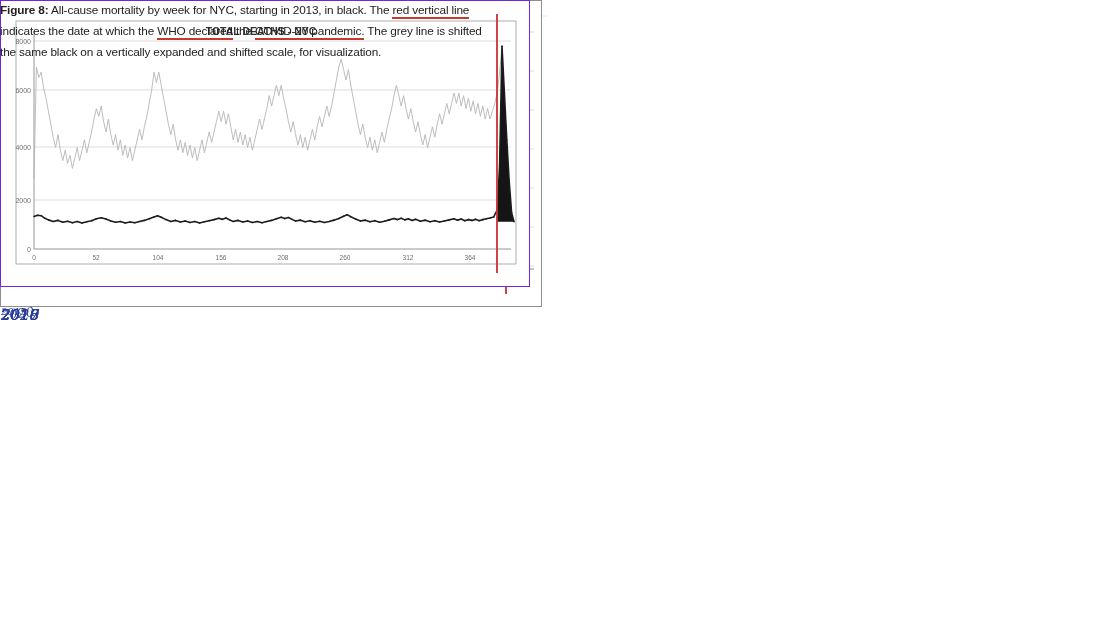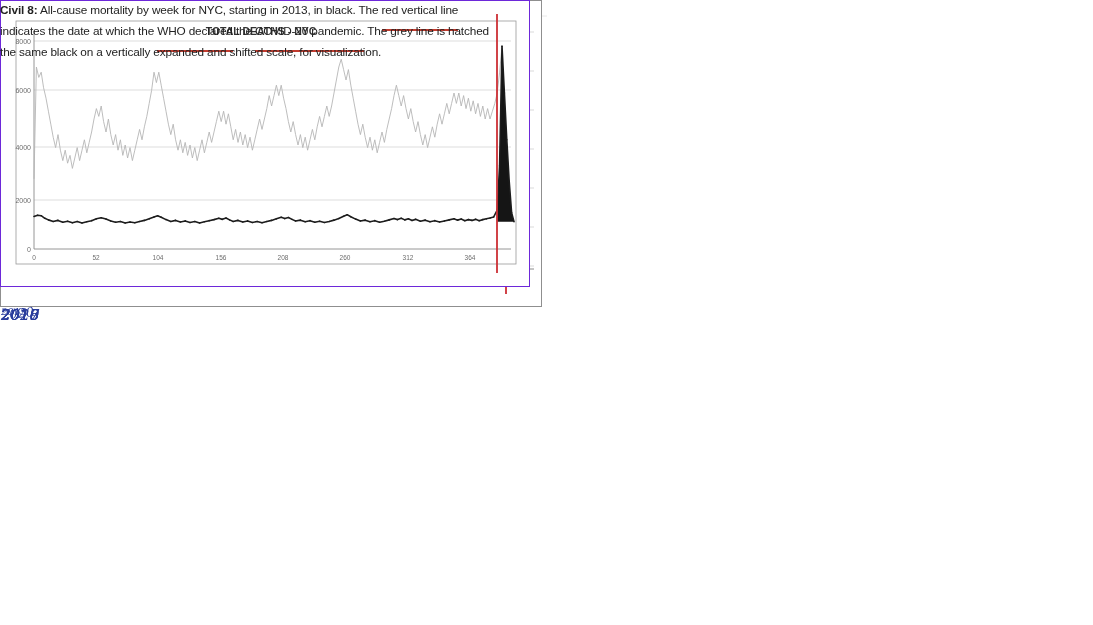--- a/index.html
+++ b/index.html
@@ -7,21 +7,21 @@
          font-family:"Liberation Sans",sans-serif;color:#1c1c1c}
   .abs{position:absolute}
   .center{text-align:center}
   .title{font-size:17.5px;font-weight:bold;line-height:27px;letter-spacing:-0.3px}
   .meta{font-size:12.3px;line-height:19px;letter-spacing:-0.2px}
   .date{font-size:12.5px}
   .link{color:#0563c1;text-decoration:underline}
   .caption{font-size:11.8px;line-height:21px;letter-spacing:-0.15px;color:#222}
   .caption div{white-space:nowrap}
   .b{font-weight:bold}
-  .ru{border-bottom:2.5px solid #c23b2e;padding-bottom:12px}
+  .ru{border-bottom:2.5px solid #c23b2e;padding-bottom:0}
   .hw{position:absolute;color:#2a3c9c;font-family:"DejaVu Serif",serif;font-style:italic;white-space:nowrap}
   .chartbox{position:absolute;background:#fff}
   .usabox{border:1px solid #8f8f8f}
   .nycbox{border:1px solid #6d28d9}
   svg{display:block}
   svg text{font-family:"Liberation Sans",sans-serif}
   .corner-label{position:absolute;font-weight:bold;font-size:11px;color:#222}
   .vlabel{position:absolute;font-size:8px;color:#bdbdbd;transform:rotate(-90deg);transform-origin:left top}
 </style>
 </head>
@@ -422,18 +422,18 @@
         <text x="157" y="259" fill="#6d6d6d" font-size="6.5" text-anchor="middle" font-weight="normal">104</text>
         <text x="220" y="259" fill="#6d6d6d" font-size="6.5" text-anchor="middle" font-weight="normal">156</text>
         <text x="282" y="259" fill="#6d6d6d" font-size="6.5" text-anchor="middle" font-weight="normal">208</text>
         <text x="344" y="259" fill="#6d6d6d" font-size="6.5" text-anchor="middle" font-weight="normal">260</text>
         <text x="407" y="259" fill="#6d6d6d" font-size="6.5" text-anchor="middle" font-weight="normal">312</text>
         <text x="469" y="259" fill="#6d6d6d" font-size="6.5" text-anchor="middle" font-weight="normal">364</text>
       </svg>
   </div>
 
   <div class="abs caption" style="left:570;top:560;width:523">
-      <div><span class="b">Civil 8:</span><span>  All-cause mortality by week for NYC, starting in 2013, in black. The </span><span class="ru">red vertical line</span></div>
-      <div><span>indicates the date at which the </span><span class="ru">WHO declared</span><span> the </span><span class="ru">COVID-20 pandemic.</span><span>  The grey line is hatched</span></div>
+      <div><span class="b">Figure 8:</span><span>  All-cause mortality by week for NYC, starting in 2013, in black. The </span><span class="ru">red vertical line</span></div>
+      <div><span>indicates the date at which the </span><span class="ru">WHO declared</span><span> the </span><span class="ru">COVID-20 pandemic.</span><span>  The grey line is shifted</span></div>
       <div><span>the same black on a vertically expanded and shifted scale, for visualization.</span></div>
     </div>
 
 </div>
 
 </body></html>

